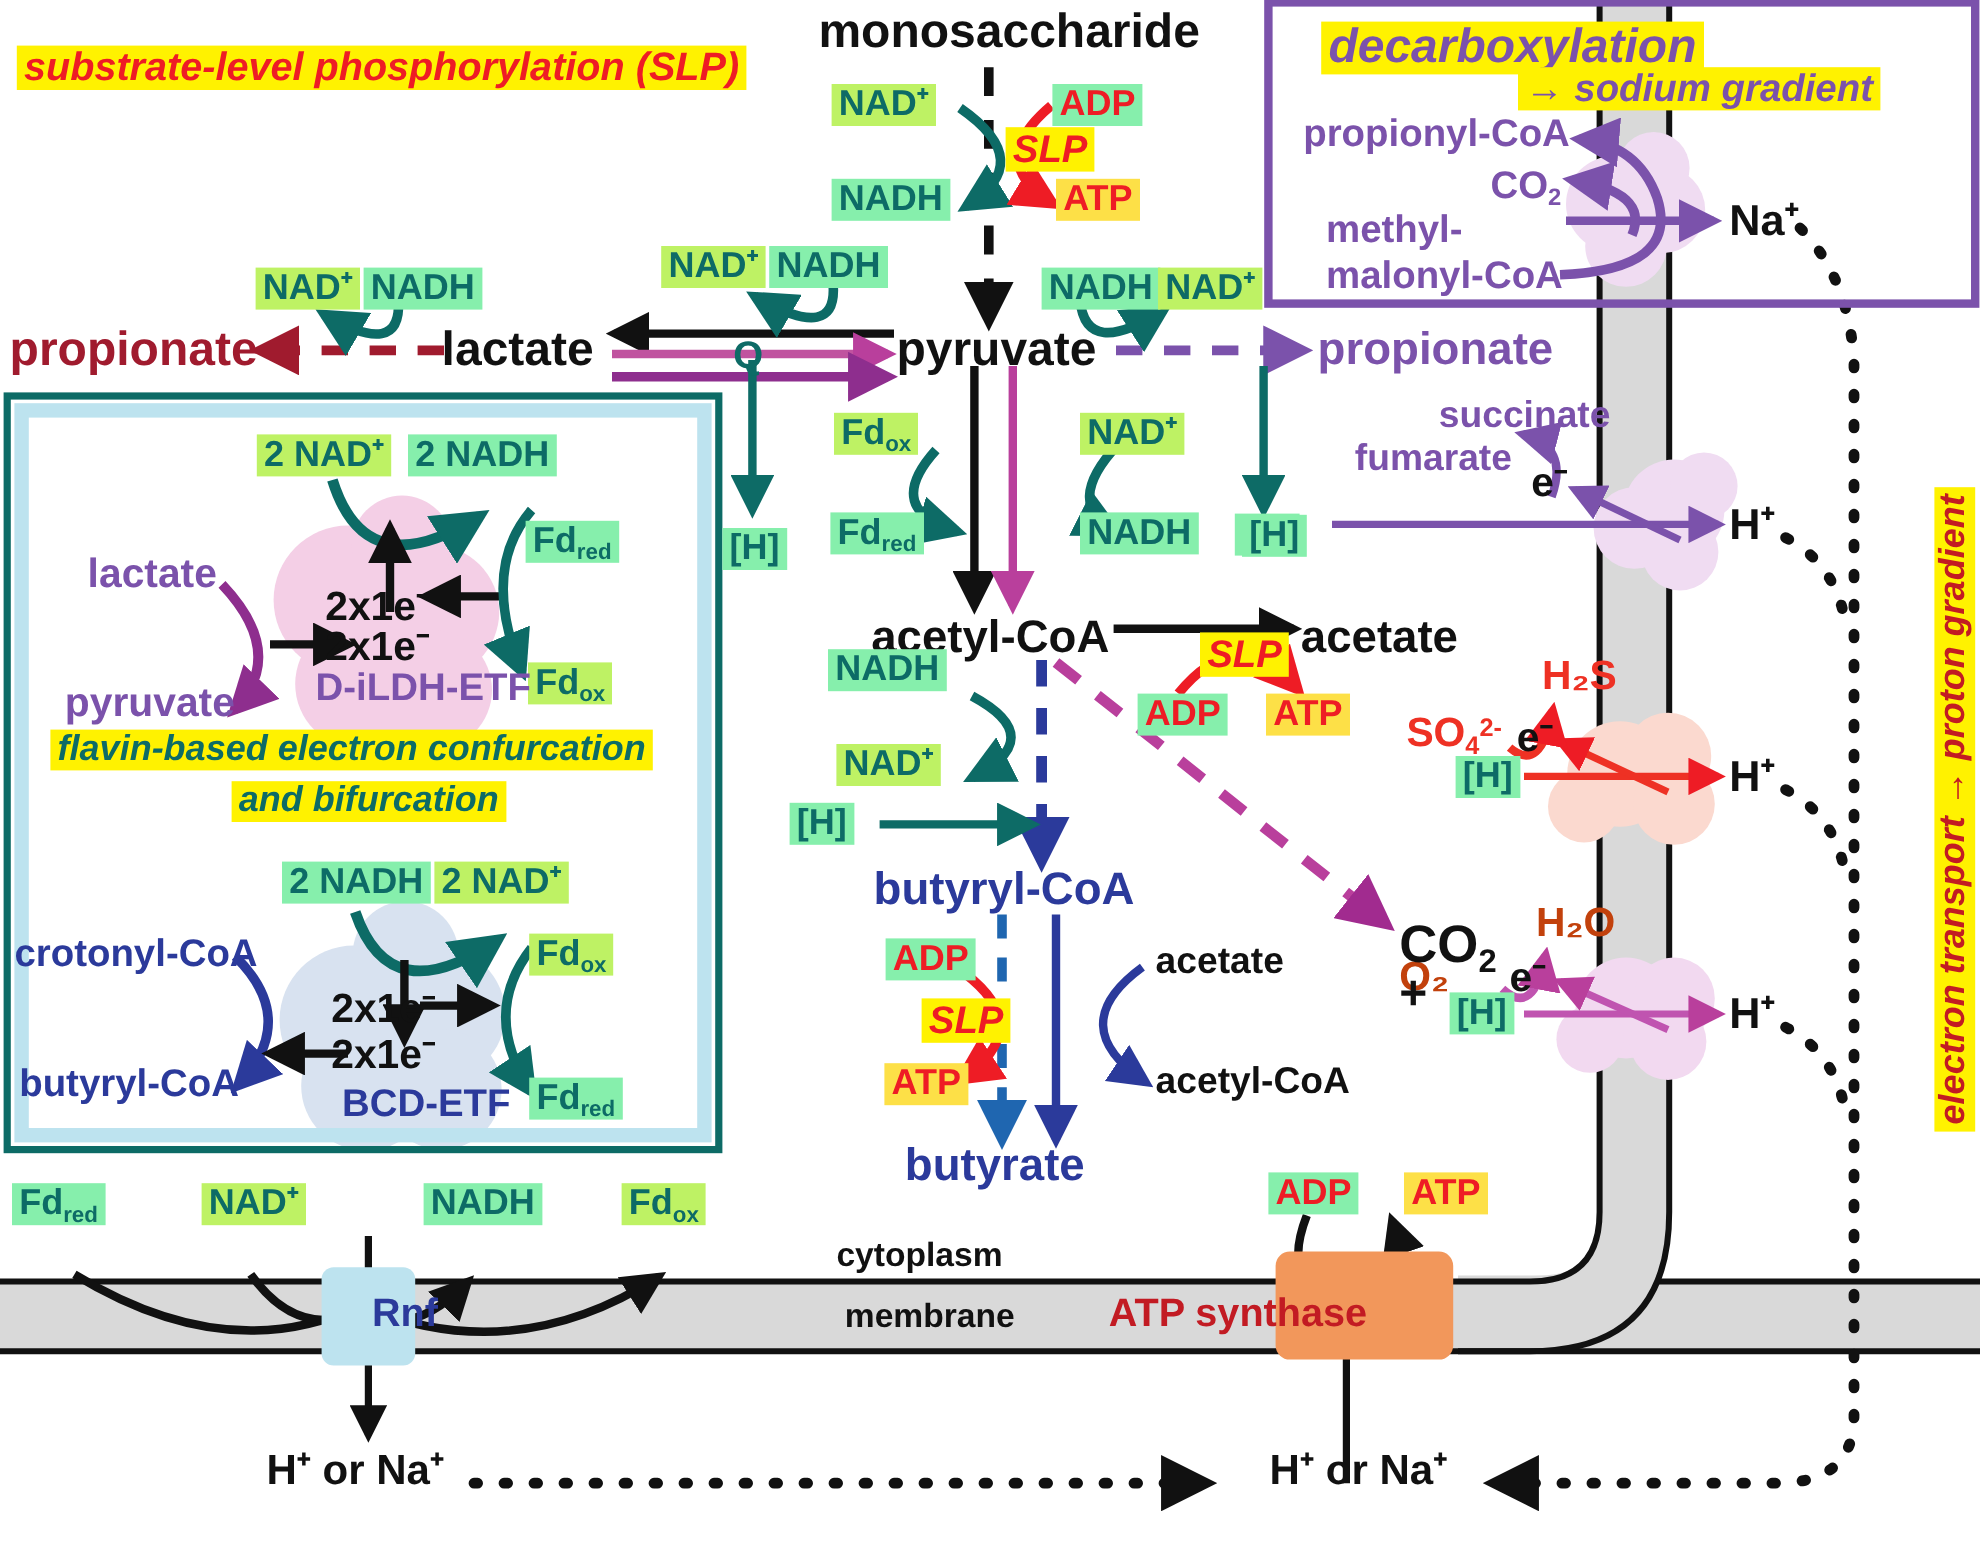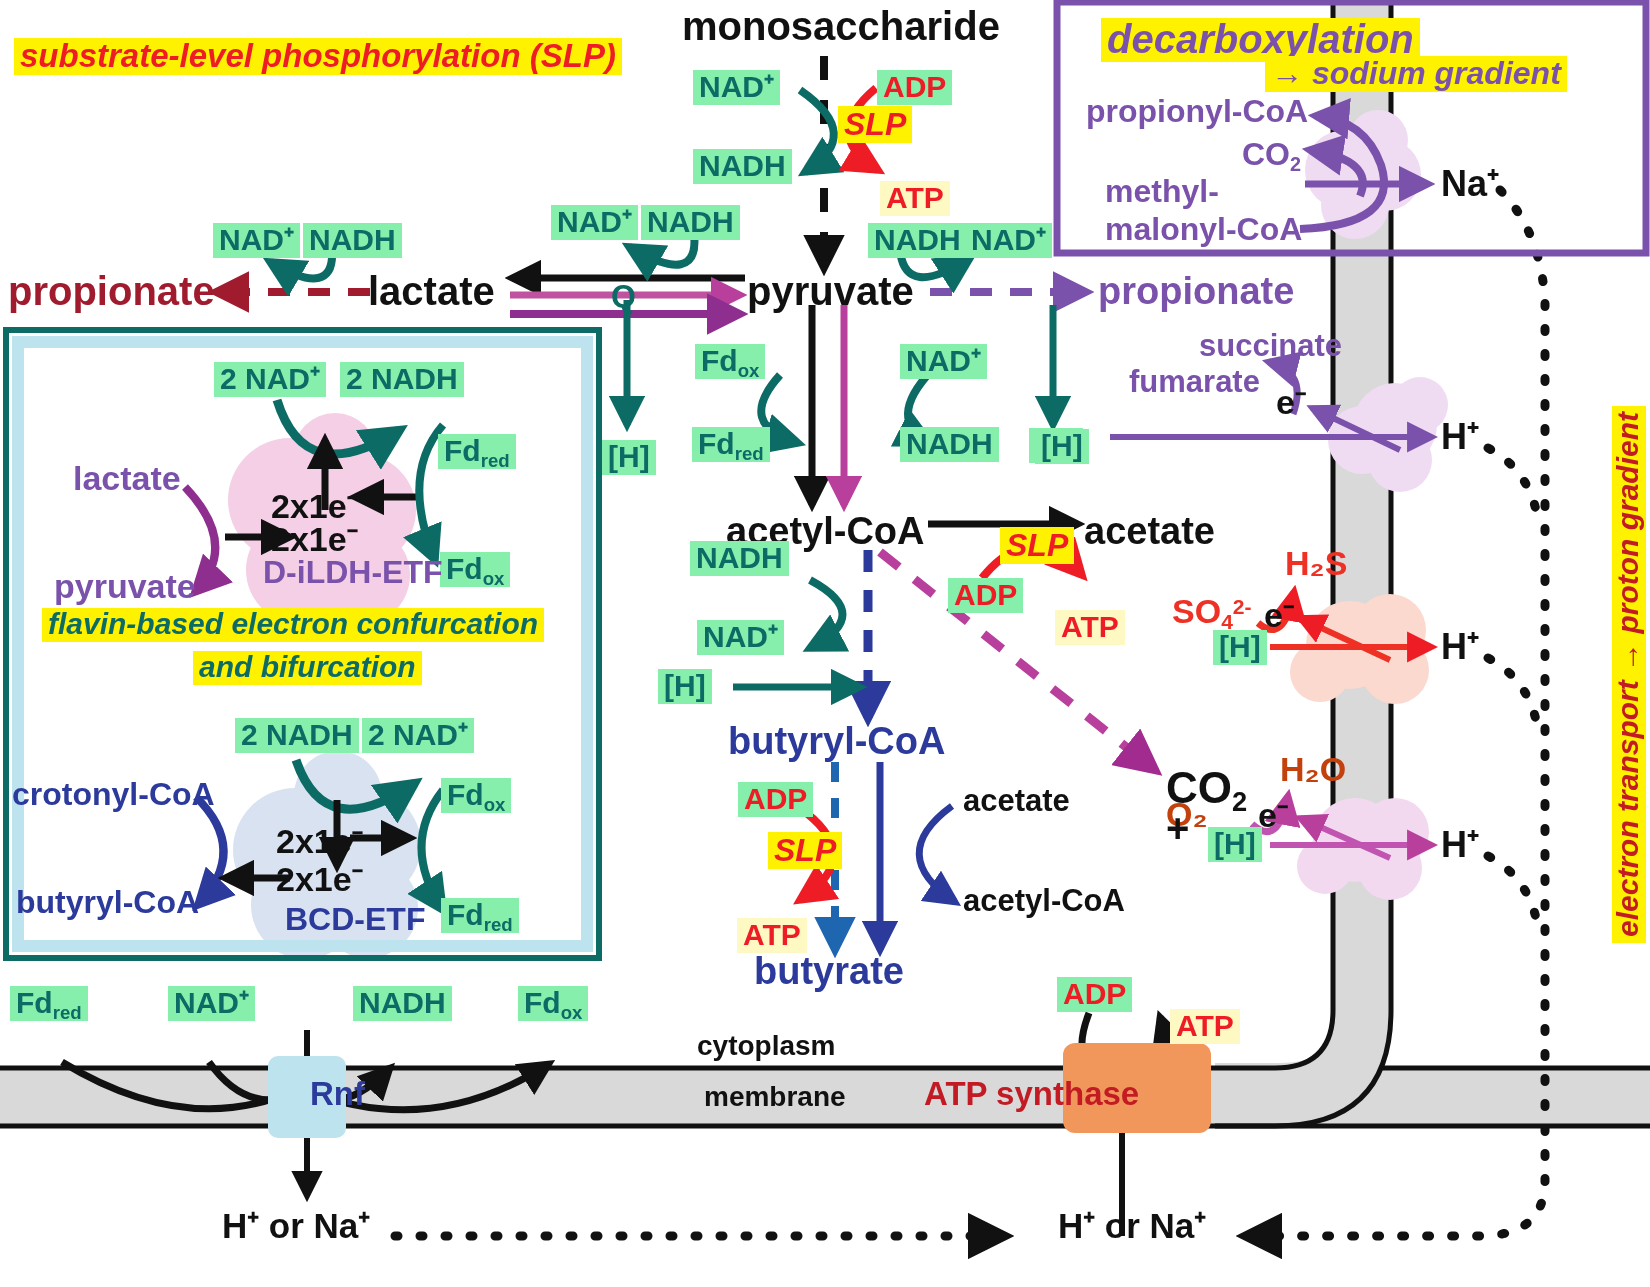--- a/index.html
+++ b/index.html
@@ -5,24 +5,24 @@
 <style>
   html,body{margin:0;padding:0;background:#ffffff;}
   body{font-family:"Liberation Sans", sans-serif;}
   #stage{position:relative;width:1650px;height:1287px;background:#fff;overflow:hidden;}
   #stage svg.layer{position:absolute;left:0;top:0;width:1650px;height:1287px;overflow:visible;}
   .lbl{position:absolute;white-space:nowrap;line-height:1;}
   .b{font-weight:bold;}
   .i{font-style:italic;}
   
   .badge{position:absolute;white-space:nowrap;font-weight:bold;color:#0d6b66;padding:2px 6px 3px 6px;line-height:1;}
-  .bg-green{background:#86efac;}
+  .bg-green{background:#bef264;}
   .bg-blue{background:#86efac;}
   .bg-pale-yellow{background:#86efac;color:#ee1c25;}
-  .bg-gold{background:#fef9c3;color:#ee1c25;margin-top:32px;}
+  .bg-gold{background:#fde047;color:#ee1c25;}
   .bg-yellow{background:#fff200;}
   sub{font-size:.62em;vertical-align:baseline;position:relative;top:.30em;}
   sup{font-size:.62em;vertical-align:baseline;position:relative;top:-.45em;}
   .hl{background:#fff200;padding:1px 6px 3px 6px;}
   .red{color:#ee1c25;} .darkred{color:#a01b2e;} .purple{color:#7b52ab;}
   .teal{color:#0d6b66;} .navy{color:#2b3a9b;}
   .magenta{color:#c2410c;} .black{color:#111;} .crimson{color:#c21b23;}
   .vert{transform-origin:0 0;}
 </style>
 </head>

